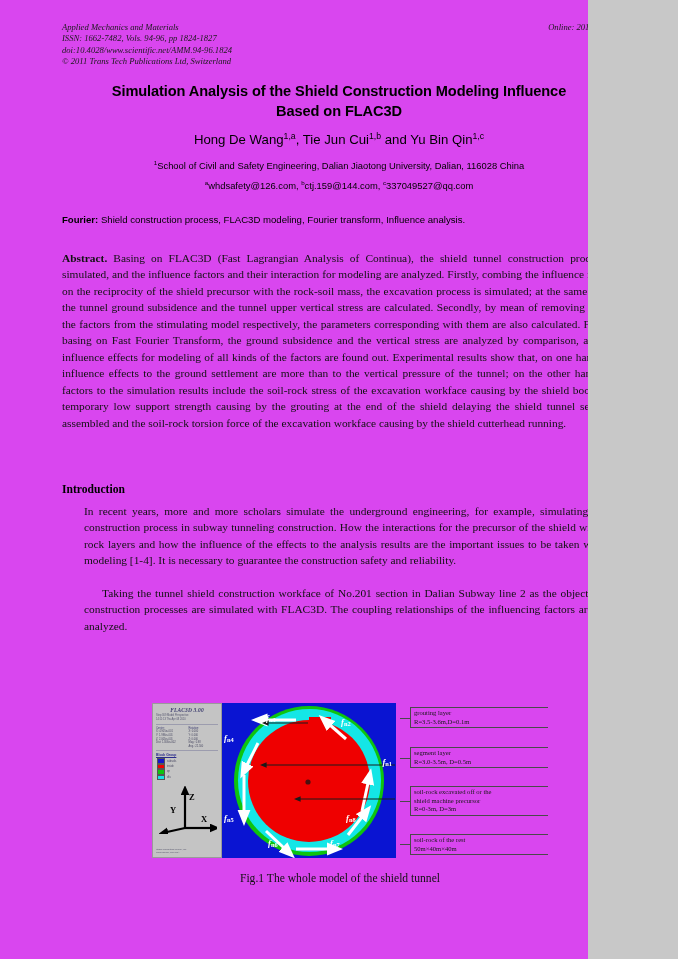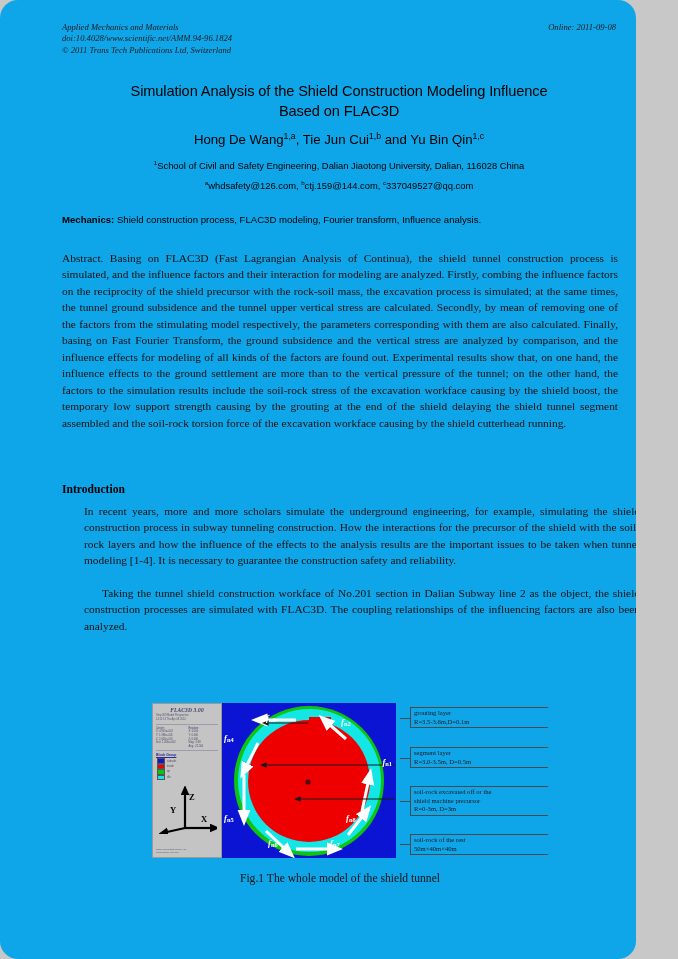--- a/index.html
+++ b/index.html
@@ -2,28 +2,27 @@
 <html><head>
 <meta charset="utf-8">
 <style>
   html, body {
     margin: 0;
     padding: 0;
     background: #c8c8c8;
   }
   #page {
     position: relative;
-    width: 636px;
+    width: 588px;
     height: 959px;
-    background: #0ea5e9;
+    background: #d946ef;
     overflow: hidden;
     font-family: "Liberation Serif", serif;
     color: #141414;
     box-sizing: border-box;
-    border-radius: 18px;
   }
 
   
   .journal-header {
     position: absolute;
     left: 62px;
     top: 22px;
     width: 554px;
     font-family: "Liberation Serif", serif;
     font-style: italic;
@@ -39,21 +38,21 @@
   .journal-line { white-space: nowrap; }
 
   
   .doc-title {
     position: absolute;
     left: 62px;
     top: 82px;
     width: 554px;
     text-align: center;
     font-family: "Liberation Sans", sans-serif;
-    font-weight: normal;
+    font-weight: bold;
     font-size: 14.6px;
     line-height: 19.5px;
     letter-spacing: -0.1px;
     color: #000;
   }
 
   
   .authors {
     position: absolute;
     left: 62px;
@@ -110,21 +109,21 @@
   .abstract {
     position: absolute;
     left: 62px;
     top: 250px;
     width: 556px;
     font-size: 11.4px;
     line-height: 16.45px;
     text-align: justify;
     color: #111;
   }
-  .abstract b { font-weight: normal; }
+  .abstract b { font-weight: bold; }
 
   
   .sec-head {
     font-family: Liberation Serif, serif;
     font-weight: bold;
     font-size: 11.6px;
     color: #000;
   }
   #intro-head { position: absolute; left: 62px; top: 483px; }
   .body-par {
@@ -331,38 +330,39 @@
 </head>
 <body>
 
 <div id="page">
 
   <div class="journal-header">
     <div class="row-top">
       <span class="journal-line">Applied Mechanics and Materials</span>
       <span class="journal-line">Online: 2011-09-08</span>
     </div>
+    <div class="journal-line">ISSN: 1662-7482, Vols. 94-96, pp 1824-1827</div>
     <div class="journal-line">doi:10.4028/www.scientific.net/AMM.94-96.1824</div>
     <div class="journal-line">© 2011 Trans Tech Publications Ltd, Switzerland</div>
   </div>
 
   <div class="doc-title">
     <div>Simulation Analysis of the Shield Construction Modeling Influence</div>
     <div>Based on FLAC3D</div>
   </div>
 
   <div class="authors">
     <span>Hong De Wang</span><sup class="mk">1,a</sup><span>, </span><span>Tie Jun Cui</span><sup class="mk">1,b</sup><span> and </span><span>Yu Bin Qin</span><sup class="mk">1,c</sup>
   </div>
 
   <div class="affil"><sup class="mk">1</sup><span>School of Civil and Safety Engineering, Dalian Jiaotong University, Dalian, 116028 China</span></div>
 
   <div class="emails"><sup class="mk">a</sup><span>whdsafety@126.com, </span><sup class="mk">b</sup><span>ctj.159@144.com, </span><sup class="mk">c</sup><span>337049527@qq.com</span></div>
 
-  <div class="keywords"><b>Mechanics:</b><span> Shield construction process, FLAC3D modeling, Fourier transform, Influence analysis.</span></div>
+  <div class="keywords"><b>Fourier:</b><span> Shield construction process, FLAC3D modeling, Fourier transform, Influence analysis.</span></div>
 
   <div class="abstract"><b>Abstract.</b><span> Basing on FLAC3D (Fast Lagrangian Analysis of Continua), the shield tunnel construction process is simulated, and the influence factors and their interaction for modeling are analyzed. Firstly, combing the influence factors on the reciprocity of the shield precursor with the rock-soil mass, the excavation process is simulated; at the same times, the tunnel ground subsidence and the tunnel upper vertical stress are calculated. Secondly, by mean of removing one of the factors from the stimulating model respectively, the parameters corresponding with them are also calculated. Finally, basing on Fast Fourier Transform, the ground subsidence and the vertical stress are analyzed by comparison, and the influence effects for modeling of all kinds of the factors are found out. Experimental results show that, on one hand, the influence effects to the ground settlement are more than to the vertical pressure of the tunnel; on the other hand, the factors to the simulation results include the soil-rock stress of the excavation workface causing by the shield boost, the temporary low support strength causing by the grouting at the end of the shield delaying the shield tunnel segment assembled and the soil-rock torsion force of the excavation workface causing by the shield cutterhead running.</span></div>
 
   <div class="sec-head" id="intro-head">Introduction</div>
   <div class="body-par" id="intro-p1">In recent years, more and more scholars simulate the underground engineering, for example, simulating the shield construction process in subway tunneling construction. How the interactions for the precursor of the shield with the soil-rock layers and how the influence of the effects to the analysis results are the important issues to be taken when tunnel modeling [1-4]. It is necessary to guarantee the construction safety and reliability.</div>
   <div class="body-par" id="intro-p2">Taking the tunnel shield construction workface of No.201 section in Dalian Subway line 2 as the object, the shield construction processes are simulated with FLAC3D. The coupling relationships of the influencing factors are also been analyzed.</div>
 
 
   <div id="figure-wrap">
 

